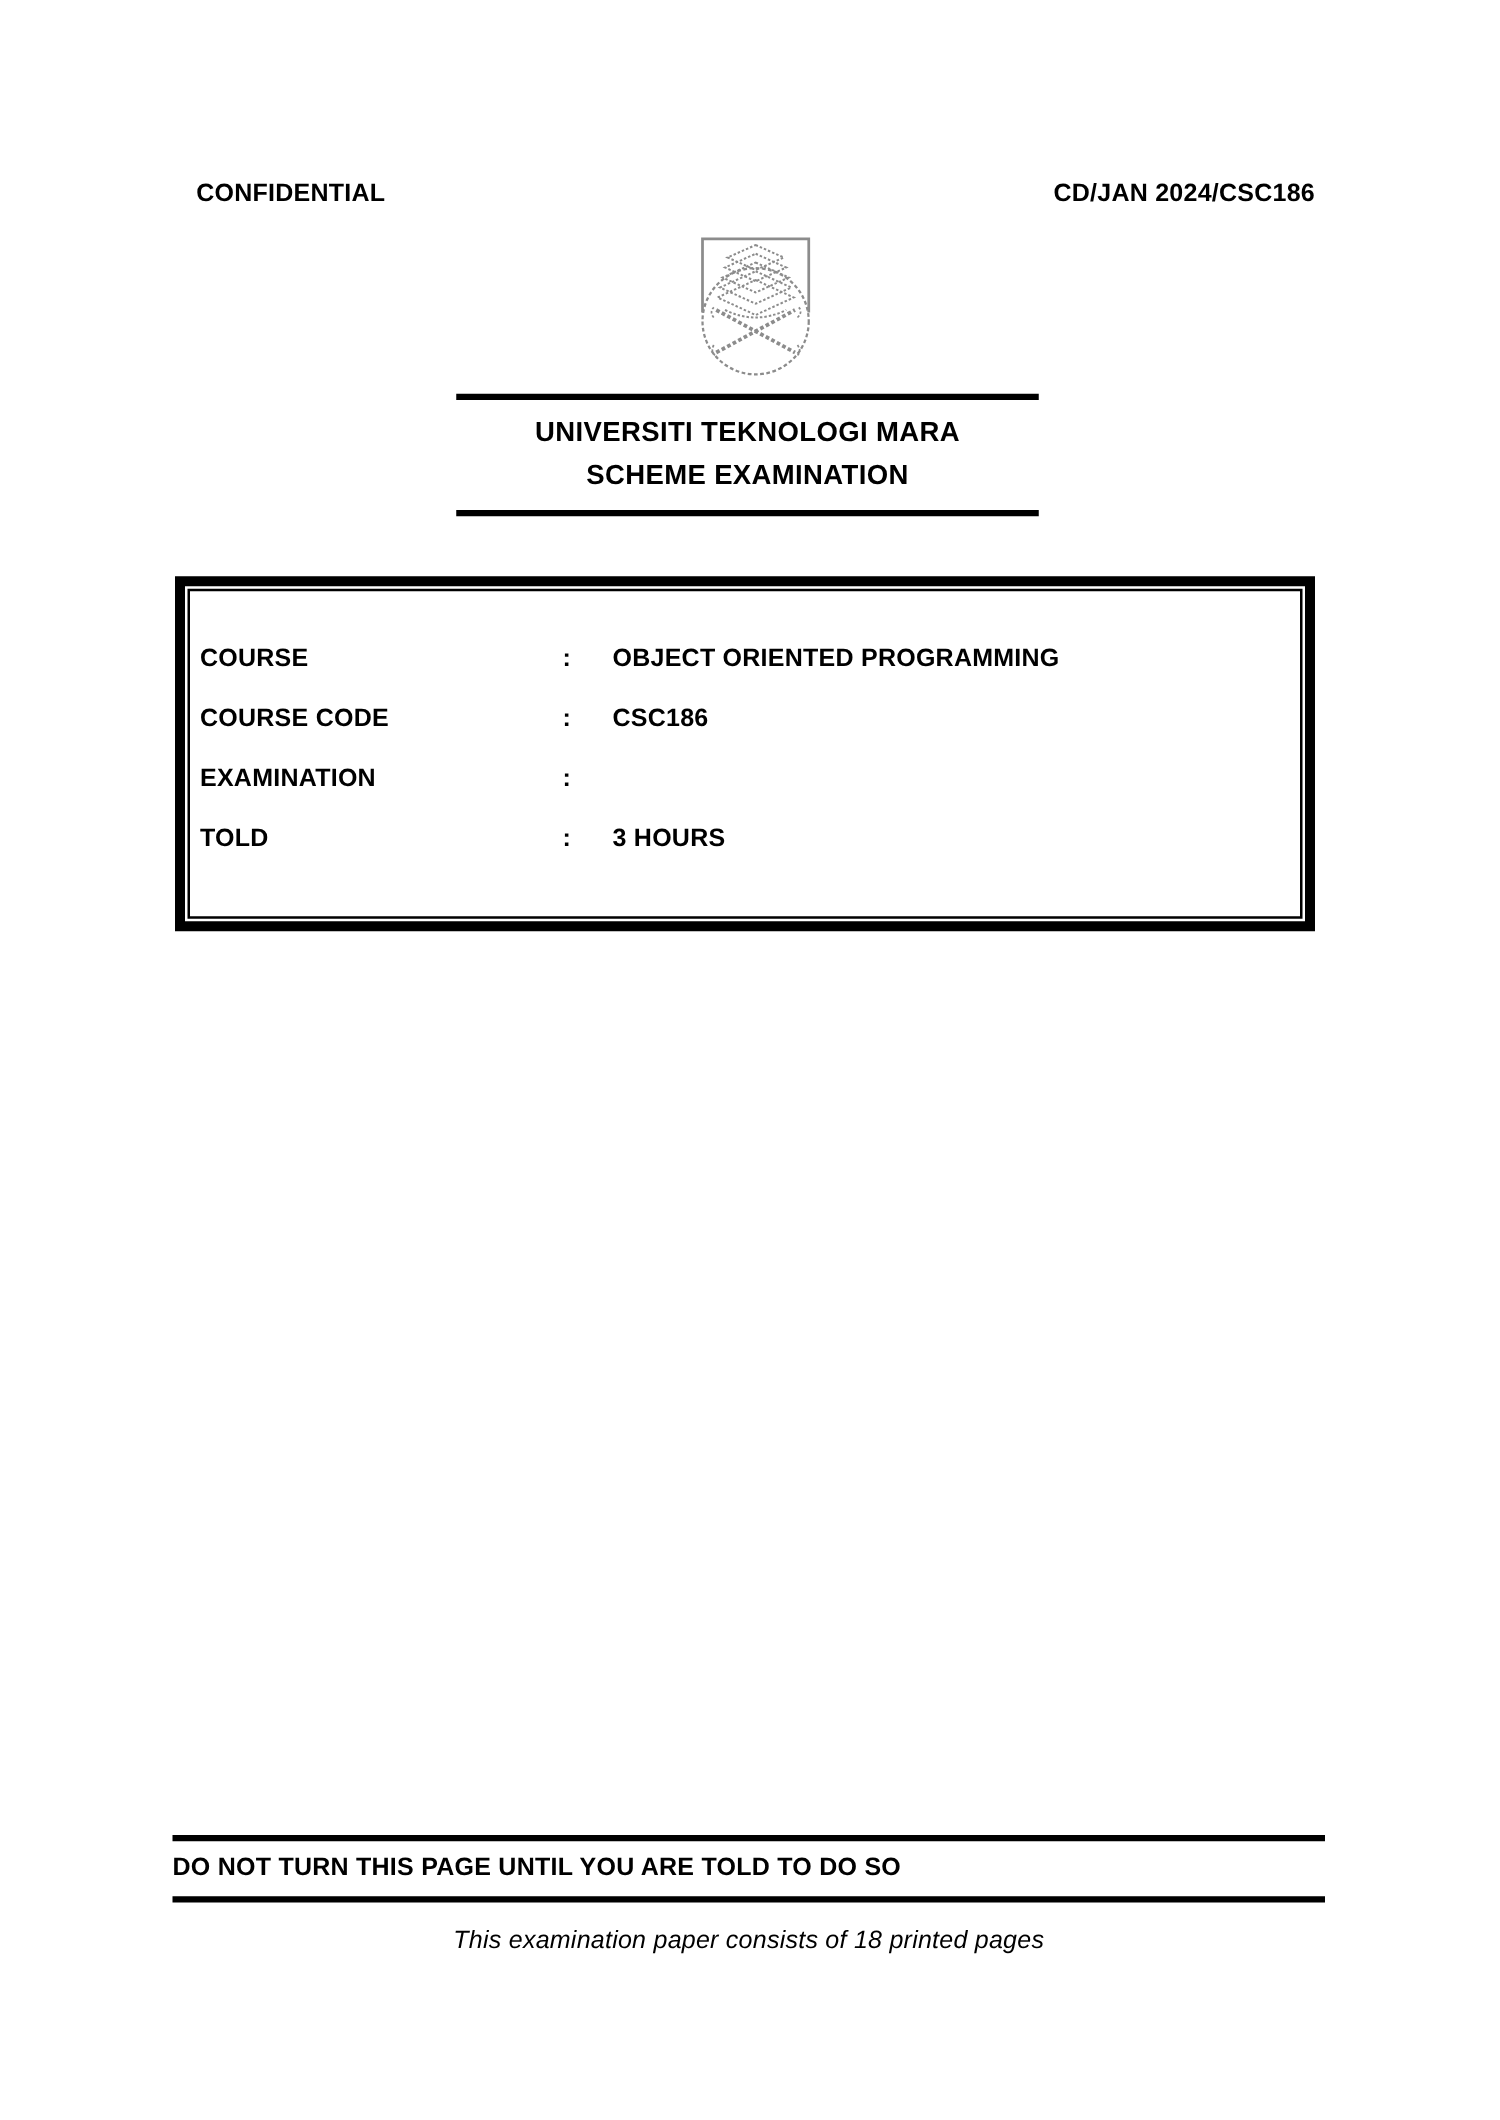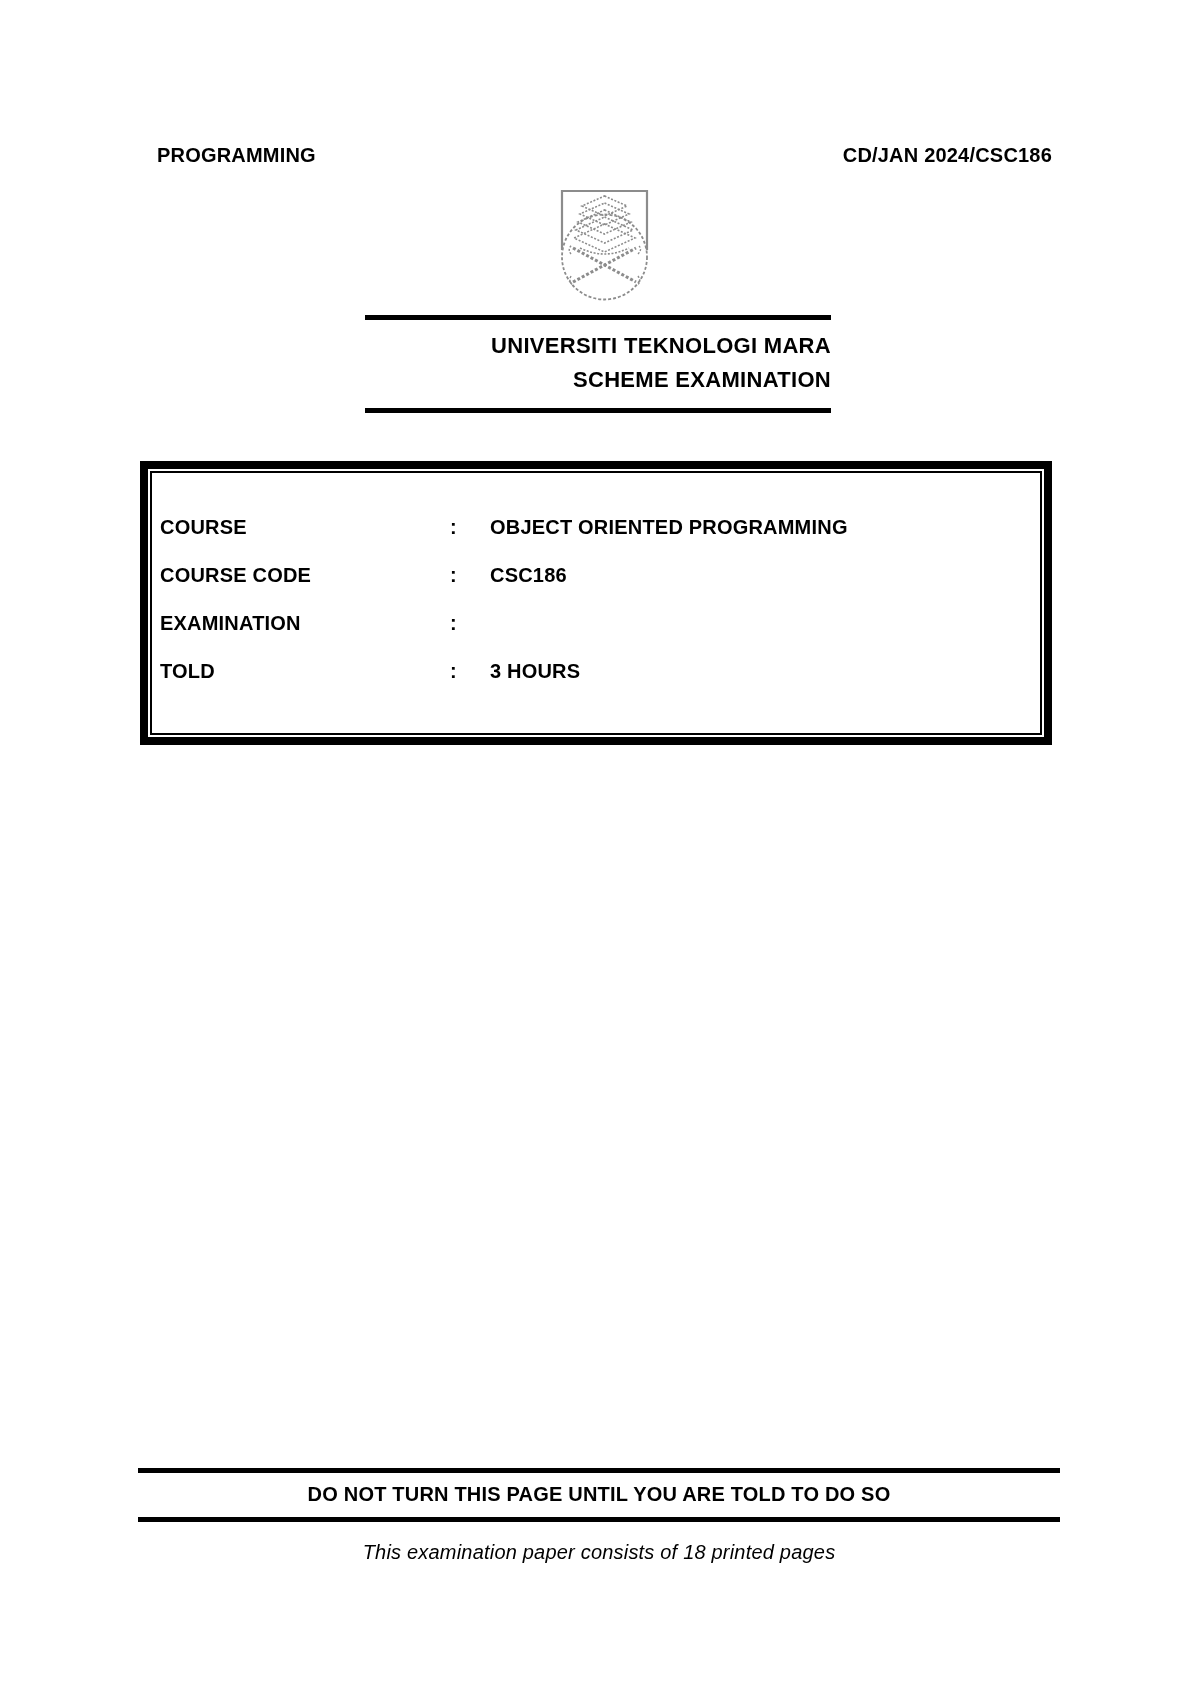--- a/index.html
+++ b/index.html
@@ -27,21 +27,21 @@
   .crest svg { width: 100%; height: 100%; }
 
   
   .title-block {
     position: absolute; top: 315px; left: 365px; width: 466px;
     border-top: 5px solid #000; border-bottom: 5px solid #000;
     padding: 9px 0 11px 0;
     text-align: center;
   }
   .title-block .line {
-    font-weight: bold; font-size: 22px; line-height: 34px; letter-spacing: 0.3px; text-align: right;
+    font-weight: bold; font-size: 22px; line-height: 34px; letter-spacing: 0.3px;
   }
 
   
   .details-outer {
     position: absolute; top: 461px; left: 140px; width: 912px; height: 284px;
     border: 8px solid #000; padding: 2px;
   }
   .details-inner {
     width: 100%; height: 100%;
     border: 2px solid #000;
@@ -59,35 +59,35 @@
     text-align: center;
     font-weight: bold; font-size: 53px; line-height: 56px; letter-spacing: 0.5px;
   }
 
   
   .footer {
     position: absolute; top: 1468px; left: 138px; width: 922px;
   }
   .footer-rule { border-top: 5px solid #000; }
   .footer-warning {
-    text-align: center; font-weight: bold; font-size: 20px;
+    text-align: left; font-weight: bold; font-size: 20px;
     padding: 10px 0 11px 0; letter-spacing: 0.2px;
   }
   .footer-note {
     text-align: center; font-style: italic; font-size: 20px;
     padding-top: 19px; letter-spacing: 0.2px;
   }
 </style>
 </head>
 <body>
 
 <div class="page">
 
   <div class="header">
-    <span>PROGRAMMING</span>
+    <span>CONFIDENTIAL</span>
     <span>CD/JAN 2024/CSC186</span>
   </div>
 
   <div class="crest">
     <svg viewBox="0 0 94 116" fill="none" xmlns="http://www.w3.org/2000/svg" stroke="#8c8c8c">
 
       <path d="M4 64 L4 5 L89 5 L89 64" stroke-width="2.2"></path>
 
       <circle cx="46.5" cy="71" r="42.5" stroke-width="1.8" stroke-dasharray="3 2"></circle>
 

